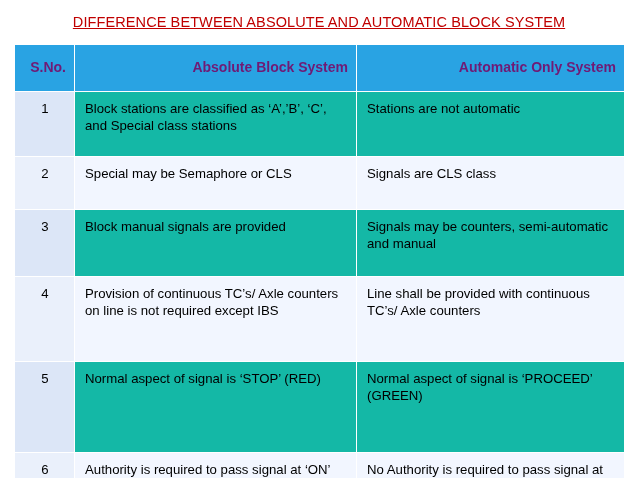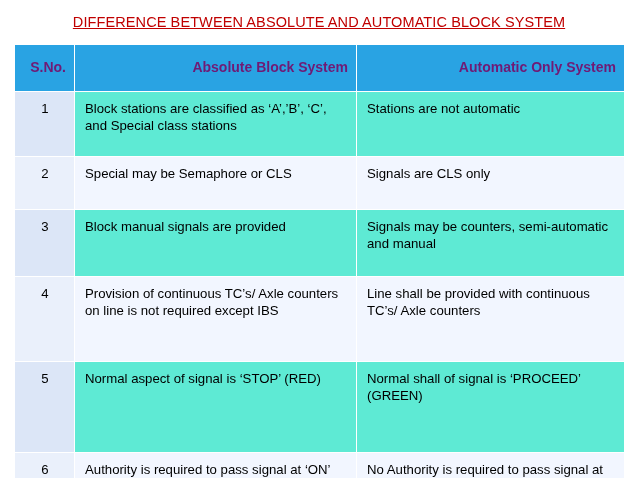--- a/index.html
+++ b/index.html
@@ -60,21 +60,21 @@
   }
   col.c-sno { width: 60px; }
   col.c-abs { width: 282px; }
   col.c-aut { width: 268px; }
 
   td.sno {
     text-align: center;
     padding-left: 0;
     padding-right: 0;
   }
-  tbody tr.odd td { background: #5eead4; }
+  tbody tr.odd td { background: #14b8a6; }
   tbody tr.even td { background: #f2f6ff; }
   tbody tr.odd td.sno { background: #dce6f7; }
   tbody tr.even td.sno { background: #eaf0fb; }
 
   tr.r1 td { height: 46px; }
   tr.r2 td { height: 34px; }
   tr.r3 td { height: 48px; }
   tr.r4 td { height: 66px; }
   tr.r5 td { height: 72px; }
   tr.r6 td { height: 66px; }
@@ -101,36 +101,36 @@
     </thead>
     <tbody>
       <tr class="odd r1">
         <td class="sno">1</td>
         <td>Block stations are classified as ‘A’,’B’, ‘C’, and Special class stations</td>
         <td>Stations are not automatic</td>
       </tr>
       <tr class="even r2">
         <td class="sno">2</td>
         <td>Special may be Semaphore or CLS</td>
-        <td>Signals are CLS only</td>
+        <td>Signals are CLS class</td>
       </tr>
       <tr class="odd r3">
         <td class="sno">3</td>
         <td>Block manual signals are provided</td>
         <td>Signals may be counters, semi-automatic and manual</td>
       </tr>
       <tr class="even r4">
         <td class="sno">4</td>
         <td>Provision of continuous TC’s/ Axle counters on line is not required except IBS</td>
         <td>Line shall be provided with continuous TC’s/ Axle counters</td>
       </tr>
       <tr class="odd r5">
         <td class="sno">5</td>
         <td>Normal aspect of signal is ‘STOP’ (RED)</td>
-        <td>Normal shall of signal is ‘PROCEED’ (GREEN)</td>
+        <td>Normal aspect of signal is ‘PROCEED’ (GREEN)</td>
       </tr>
       <tr class="even r6">
         <td class="sno">6</td>
         <td>Authority  is required to pass signal at ‘ON’</td>
         <td>No Authority  is required to pass signal at ‘ON’</td>
       </tr>
     </tbody>
   </table>
 
 </div>

